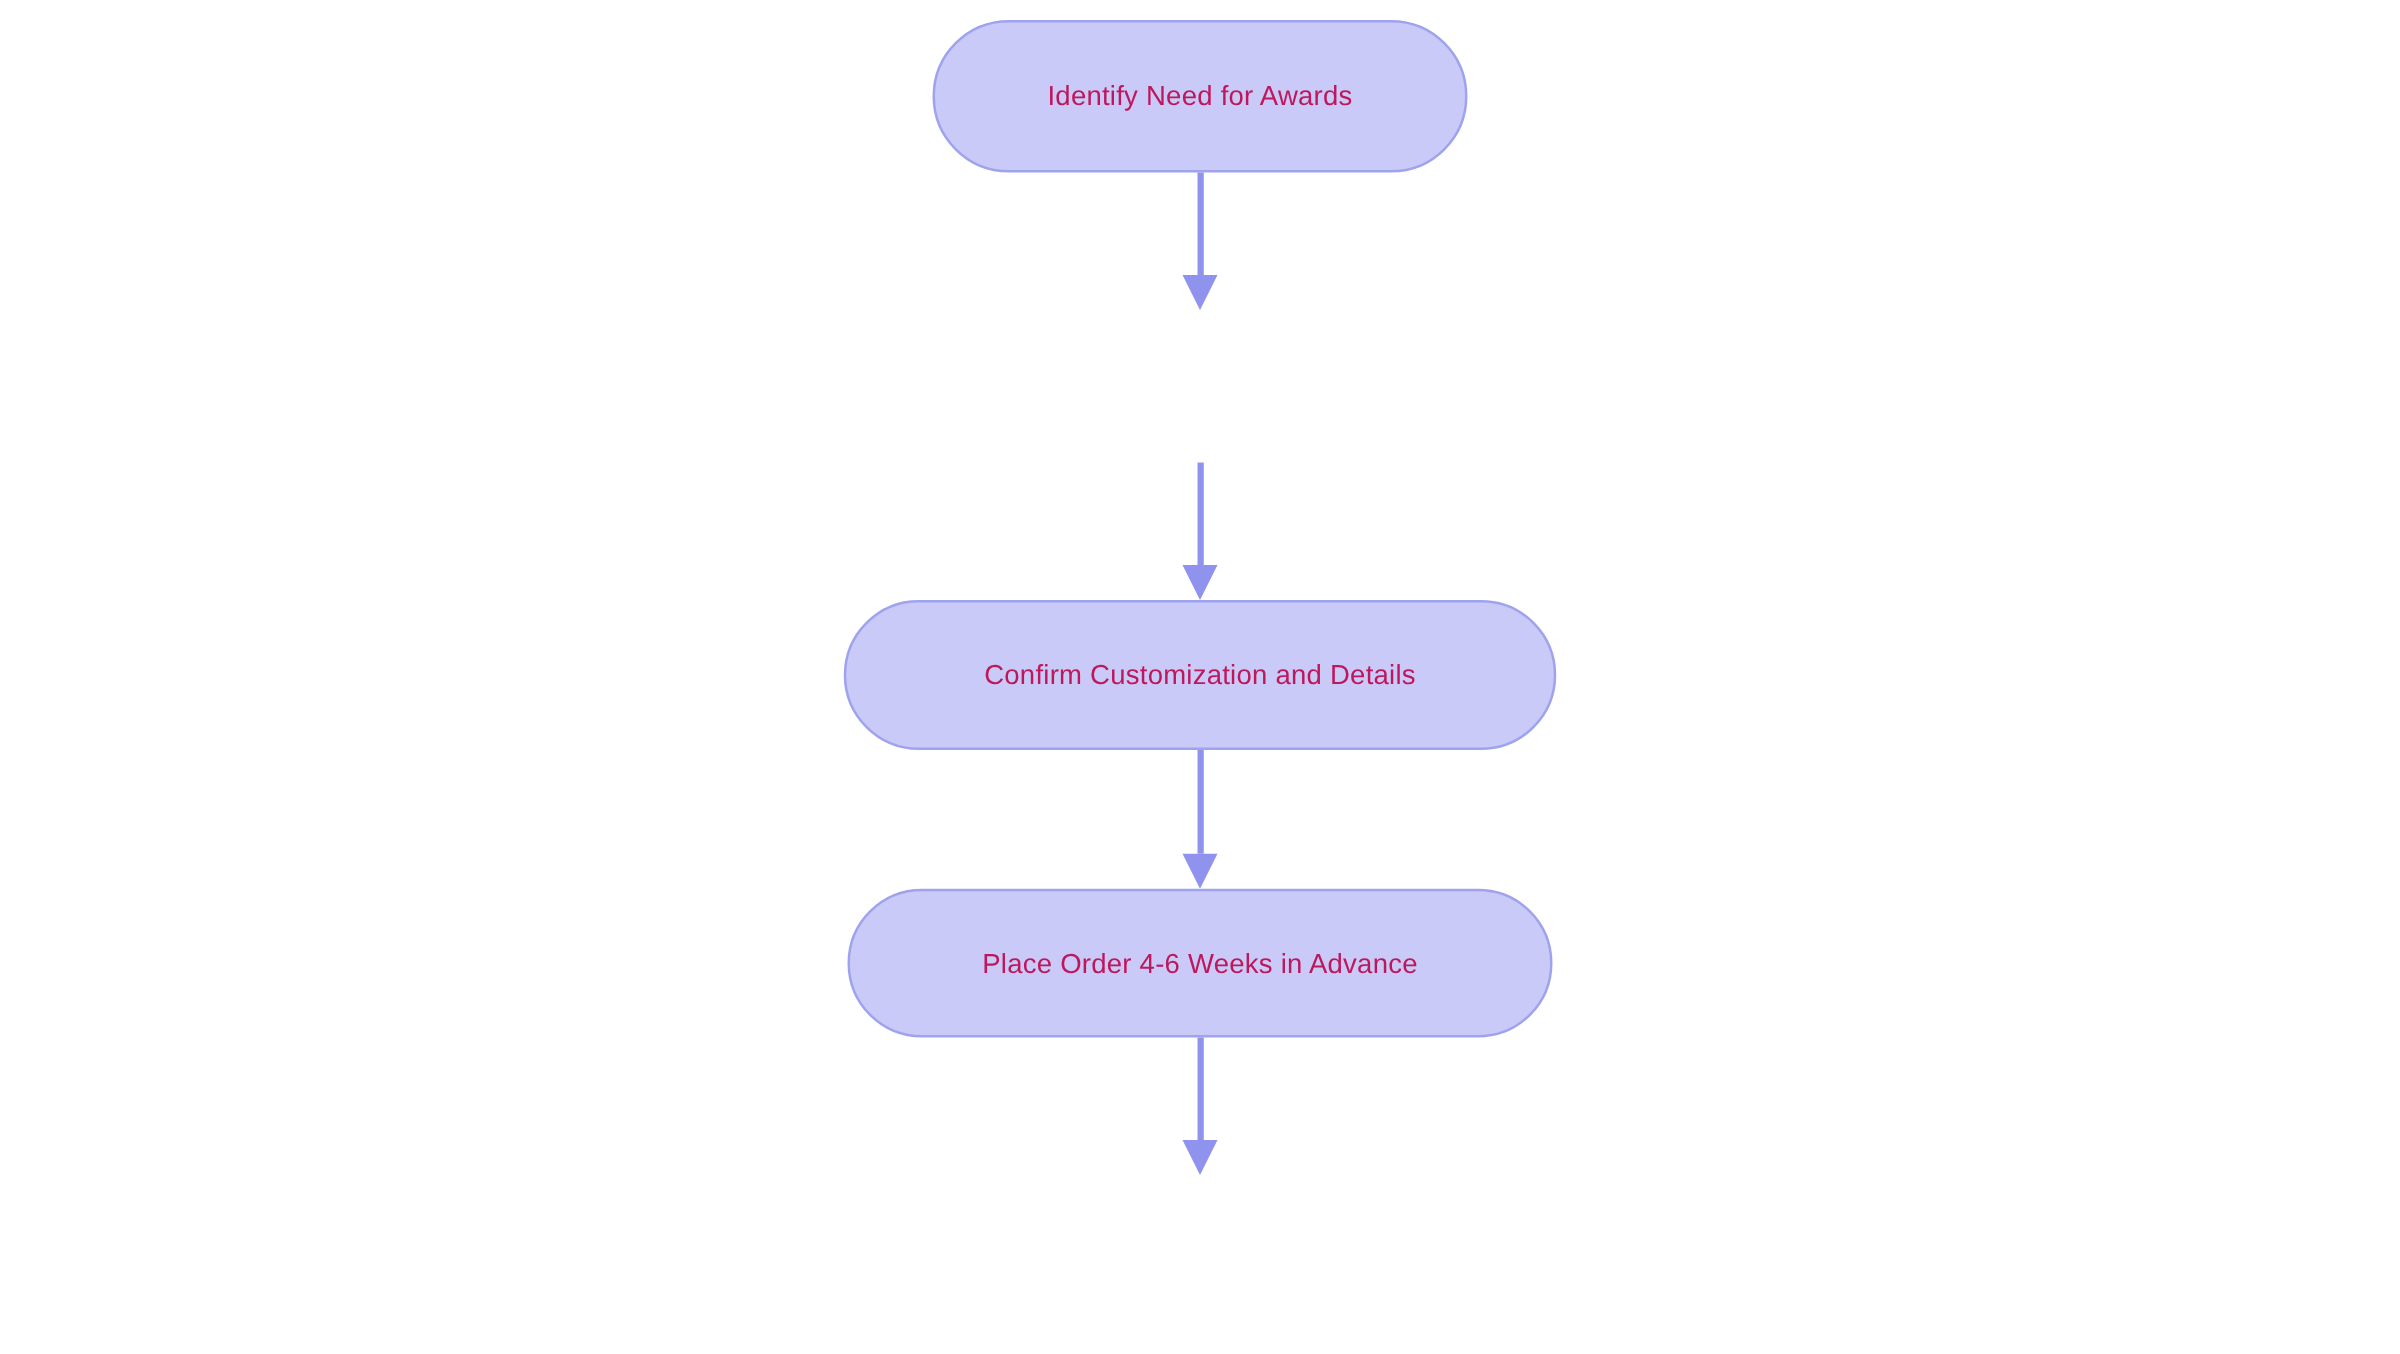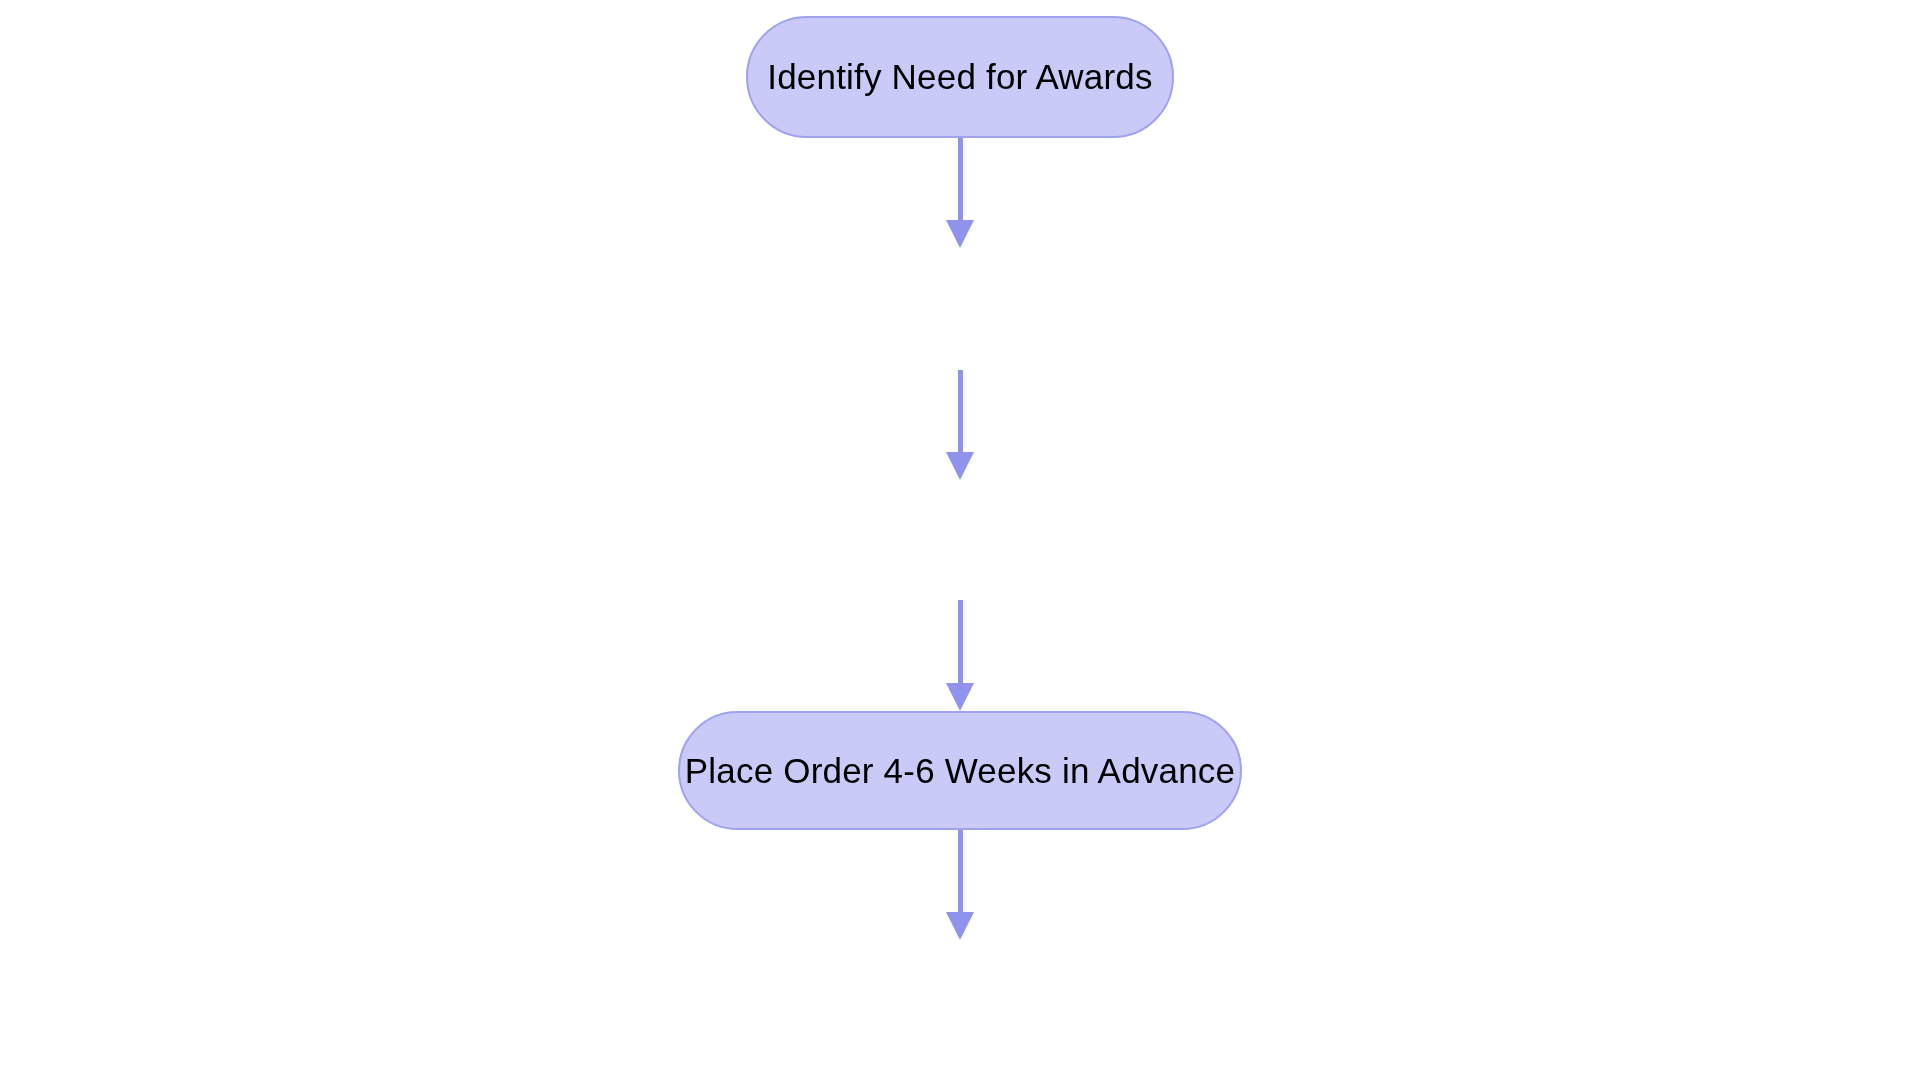--- a/index.html
+++ b/index.html
@@ -17,22 +17,22 @@
   }
   .node {
     position: absolute;
     box-sizing: border-box;
     background: #c9caf8;
     border: 2px solid #9fa3ee;
     border-radius: 62px;
     display: flex;
     align-items: center;
     justify-content: center;
-    color: #000000;
-    font-size: 35px;
+    color: #be185d;
+    font-size: 22px;
     letter-spacing: 0.2px;
     text-align: center;
     white-space: nowrap;
   }
   .node-1 { left: 746px; top: 16px;  width: 428px; height: 122px; }
   .node-2 { left: 772px; top: 250px; width: 376px; height: 120px; }
   .node-3 { left: 675px; top: 480px; width: 570px; height: 120px; }
   .node-4 { left: 678px; top: 711px; width: 564px; height: 119px; }
   .node-5 { left: 651px; top: 940px; width: 623px; height: 120px; }
 
@@ -75,20 +75,23 @@
     <div class="stem"></div>
     <div class="head"></div>
   </div>
 
 
   <div class="arrow arrow-2">
     <div class="stem"></div>
     <div class="head"></div>
   </div>
 
+  <div class="node node-3">
+    <span>Confirm Customization and Details</span>
+  </div>
 
   <div class="arrow arrow-3">
     <div class="stem"></div>
     <div class="head"></div>
   </div>
 
   <div class="node node-4">
     <span>Place Order 4-6 Weeks in Advance</span>
   </div>
 

